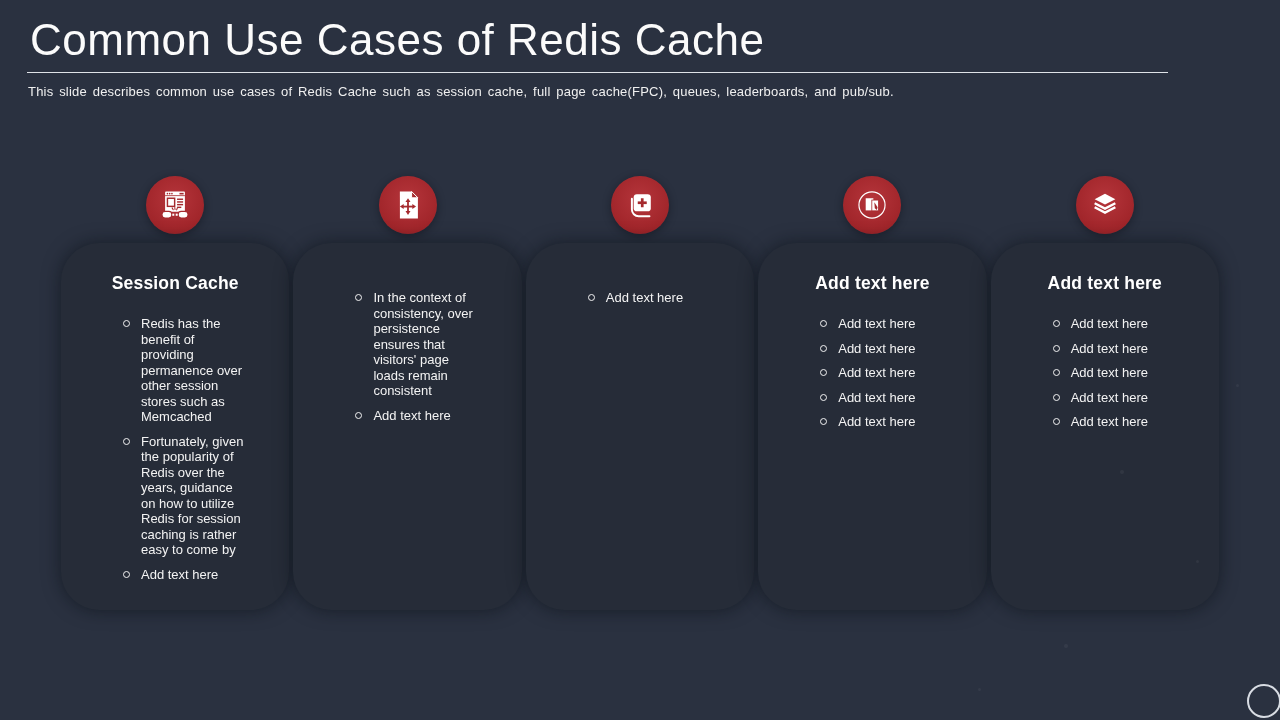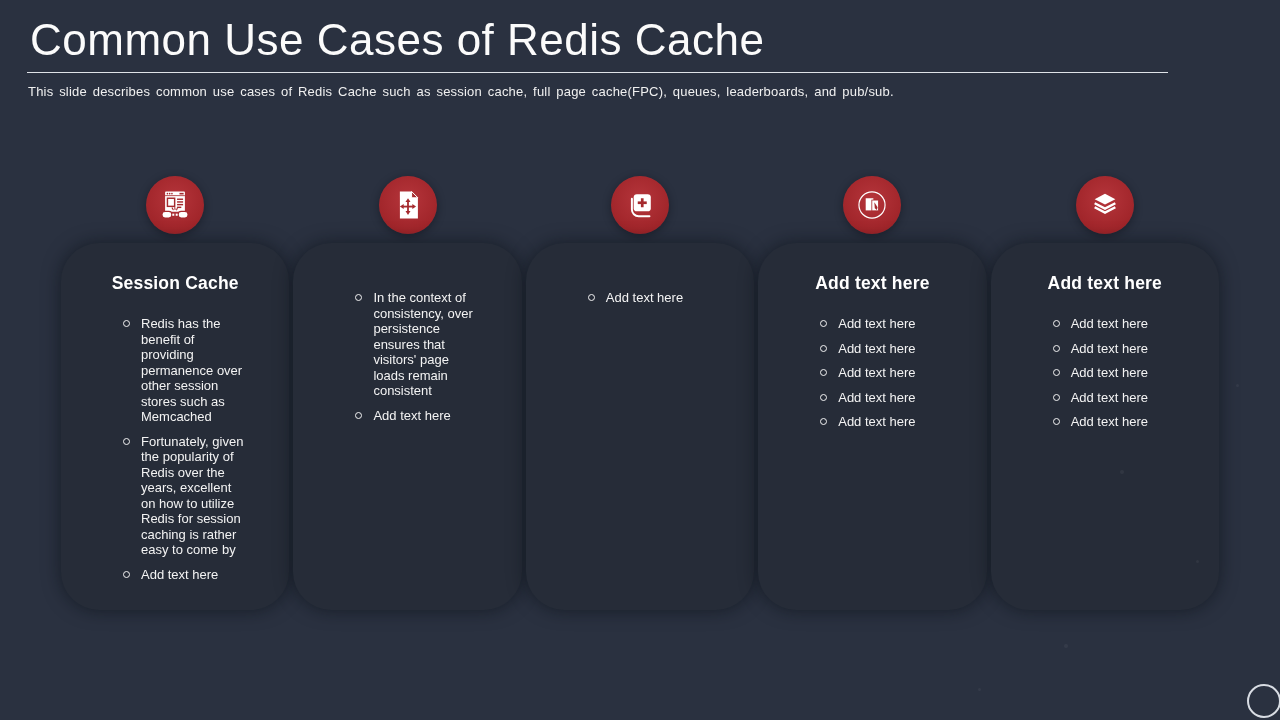--- a/index.html
+++ b/index.html
@@ -110,21 +110,21 @@
           <rect x="5.5" y="27" width="11" height="7.5" rx="3.4" fill="#fff" stroke="#a52a2e" stroke-width="1.4"></rect>
           <rect x="23.5" y="27" width="11" height="7.5" rx="3.4" fill="#fff" stroke="#a52a2e" stroke-width="1.4"></rect>
           <rect x="17" y="29.6" width="2.2" height="2.4" fill="#fff"></rect>
           <rect x="20.8" y="29.6" width="2.2" height="2.4" fill="#fff"></rect>
         </svg>
       </div>
       <div class="card">
         <h3 class="card-title">Session Cache</h3>
         <ul class="bullet-list">
           <li>Redis has the benefit of providing permanence over other session stores such as Memcached</li>
-          <li>Fortunately, given the popularity of Redis over the years, excellent on how to utilize Redis for session caching is rather easy to come by</li>
+          <li>Fortunately, given the popularity of Redis over the years, guidance on how to utilize Redis for session caching is rather easy to come by</li>
           <li>Add text here</li>
         </ul>
       </div>
     </div>
 
     <div class="column">
       <div class="icon-circle">
         <svg viewBox="0 0 40 40">
           <path d="M11 5 h13 l7 7 v23 h-20 z" fill="#fff"></path>
           <path d="M24 5 v7 h7 z" fill="#a52a2e" stroke="#fff" stroke-width="1.1"></path>

